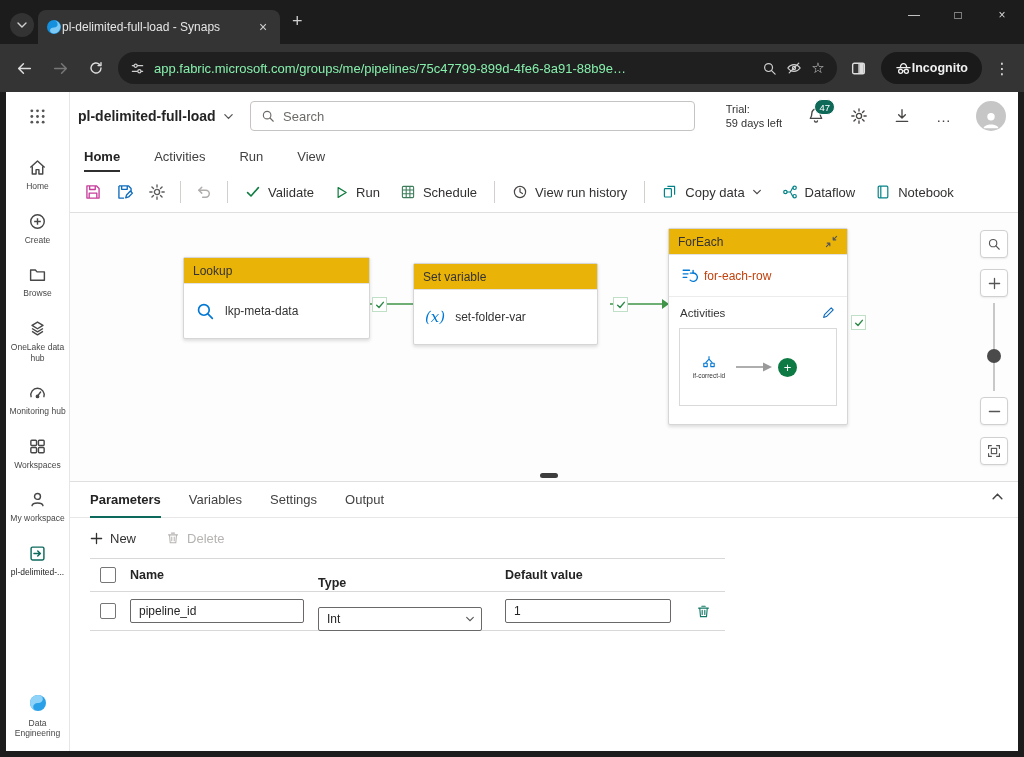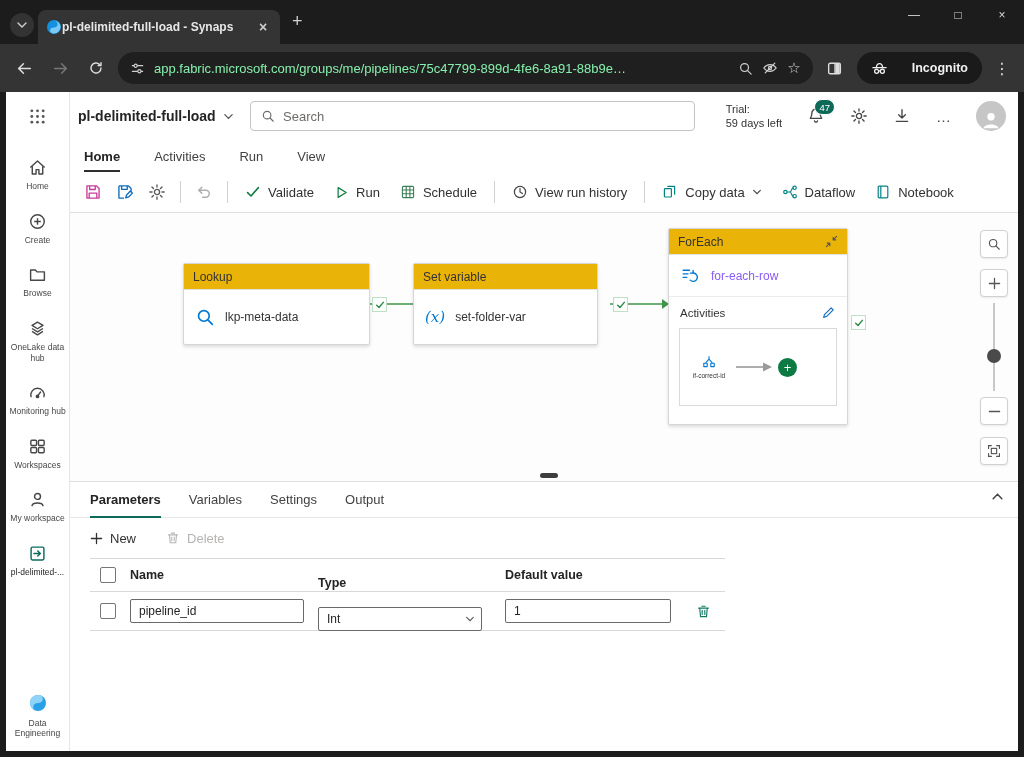--- a/index.html
+++ b/index.html
@@ -6,34 +6,34 @@
   html,body { width:1024px; height:757px; overflow:hidden; }
   body { font-family:"Liberation Sans","DejaVu Sans",sans-serif; background:#1c1c1c; position:relative; }
   svg { display:block; }
 
   
   .chrome { position:absolute; left:0; top:0; width:1024px; height:92px; }
   .tabstrip { height:44px; background:#1c1c1c; position:relative; display:flex; align-items:flex-end; }
   .tab-search-btn { width:24px; height:24px; border-radius:50%; background:#333; color:#cfcfcf;
       display:flex; align-items:center; justify-content:center; margin:0 4px 7px 10px; }
   .tab { width:242px; height:34px; background:#343434; border-radius:8px 8px 0 0; display:flex;
-      align-items:center; gap:0; padding:0 8px;font-weight:bold; }
+      align-items:center; gap:0; padding:0 8px; }
   .tab-title { flex:1; font-size:12px; color:#e6e6e6; white-space:nowrap; overflow:hidden; text-overflow:ellipsis; }
   .tab-close { color:#cfcfcf; font-size:14px; width:18px; height:18px; display:flex; align-items:center; justify-content:center; border-radius:4px; }
   .newtab { color:#cfcfcf; font-size:18px; margin:0 0 12px 12px; }
   .win-controls { position:absolute; right:0; top:0; display:flex; }
   .win-btn { width:44px; height:30px; display:flex; align-items:center; justify-content:center; color:#d6d6d6; font-size:12px; }
   .nav-toolbar { height:48px; background:#343434; display:flex; align-items:center; padding:0 10px; gap:8px; }
   .nav-btn { width:28px; height:28px; display:flex; align-items:center; justify-content:center; color:#dedede; border-radius:4px; }
   .nav-btn.disabled { color:#777; }
   .url-pill { flex:1; height:32px; background:#1f1f1f; border-radius:16px; display:flex; align-items:center; gap:9px; padding:0 12px; min-width:0; }
   .url-text { flex:1; color:#86efac; font-size:13px; white-space:nowrap; overflow:hidden; text-overflow:ellipsis; }
   .pill-ic { color:#cfcfcf; flex:none; }
   .star { color:#cfcfcf; font-size:15px; }
-  .incognito-chip { height:32px; background:#1a1a1a; border-radius:16px; display:flex; align-items:center; gap:24px;
+  .incognito-chip { height:32px; background:#1a1a1a; border-radius:16px; display:flex; align-items:center; gap:0;
       padding:0 14px; color:#f1f1f1; font-size:12.5px; font-weight:bold; }
   .menu-dots { color:#dedede; font-size:16px; width:24px; text-align:center; }
 
   
   .app { position:absolute; left:6px; top:92px; width:1012px; height:659px; background:#fff; display:flex; }
 
   
   .sidebar { width:64px; flex:none; background:#fff; border-right:1px solid #e6e6e6; display:flex; flex-direction:column; align-items:center; }
   .waffle-btn { height:48px; width:100%; display:flex; align-items:center; justify-content:center; color:#555; }
   .side-item { width:100%; display:flex; flex-direction:column; align-items:center; gap:4px; padding:2px 2px;
@@ -73,21 +73,21 @@
   .vdiv { width:1px; height:22px; background:#d2d0ce; margin:0 6px; flex:none; }
 
   
   .canvas { height:268px; position:relative; background:#fdfdfd; }
   .connectors { position:absolute; inset:0; pointer-events:none; }
   .node { position:absolute; background:#fff; border:1px solid #d6d6d6; border-radius:2px; box-shadow:0 1.6px 3.6px rgba(0,0,0,.13); }
   .node-head { height:26px; background:#eab308; display:flex; align-items:center; padding:0 9px; font-size:12px; color:#333;
       border-bottom:1px solid #e2e2e2; }
   .node-body { height:54px; display:flex; align-items:center; gap:10px; padding:0 11px; font-size:12px; color:#333;text-align:right; }
   .xvar { font-size:15px; color:#0078d4; font-family:"DejaVu Serif",serif; font-style:italic; }
-  .fe-row { height:42px; display:flex; align-items:center; gap:12px; padding:0 11px; font-size:12px; color:#8b5cf6; border-bottom:1px solid #ececec; }
+  .fe-row { height:42px; display:flex; align-items:center; gap:5px; padding:0 11px; font-size:12px; color:#c2410c; border-bottom:1px solid #ececec; }
   .fe-acts { display:flex; align-items:center; padding:8px 11px 2px; font-size:11.5px; color:#333; }
   .fe-acts .pencil { margin-left:auto; }
   .fe-inner { margin:6px 10px 10px; border:1px solid #d9d9d9; height:78px; display:flex; align-items:center; padding:0 8px; gap:5px; }
   .mini-act { width:42px; display:flex; flex-direction:column; align-items:center; gap:2px; }
   .mini-act .mlbl { font-size:6.5px; color:#333; text-align:center; word-break:break-all; line-height:1.2; }
   .plus-btn { width:19px; height:19px; border-radius:50%; background:#0e7a43; color:#fff; font-size:13px; display:flex;
       align-items:center; justify-content:center; flex:none; }
   .vcheck { position:absolute; width:15px; height:15px; background:#fff; border:1px solid #bfe0c6; display:flex;
       align-items:center; justify-content:center; }
   .zoomctrl { position:absolute; right:10px; top:17px; width:28px; display:flex; flex-direction:column; align-items:center; }
@@ -489,21 +489,21 @@
     </div>
 
     <div class="canvas">
       <svg class="connectors" width="948" height="268">
         <path d="M300 91 H350" stroke="#3f9548" stroke-width="1.5" fill="none"></path>
         <polygon points="349,86 349,96 356,91" fill="#3f9548"></polygon>
         <path d="M540 91 H593" stroke="#3f9548" stroke-width="1.5" fill="none"></path>
         <polygon points="592,86 592,96 599,91" fill="#3f9548"></polygon>
       </svg>
 
-      <div class="node" style="left:113px; top:50px; width:187px; height:82px;">
+      <div class="node" style="left:113px; top:44px; width:187px; height:82px;">
         <div class="node-head">Lookup</div>
         <div class="node-body">
           <svg width="20" height="20" viewBox="0 0 18 18">
               <g fill="none" stroke="#0078d4" stroke-width="1.5" stroke-linecap="round">
                 <circle cx="8" cy="8" r="4.8"></circle>
                 <path d="M11.6 11.6 15.6 15.6"></path>
               </g>
             </svg>
           <span>lkp-meta-data</span>
         </div>

